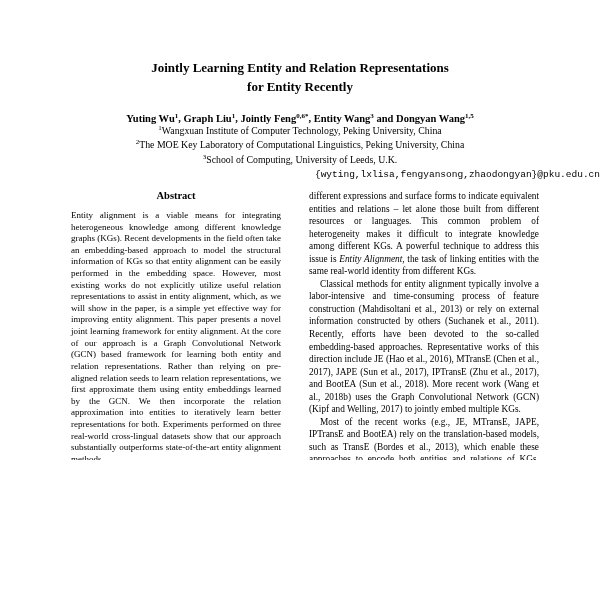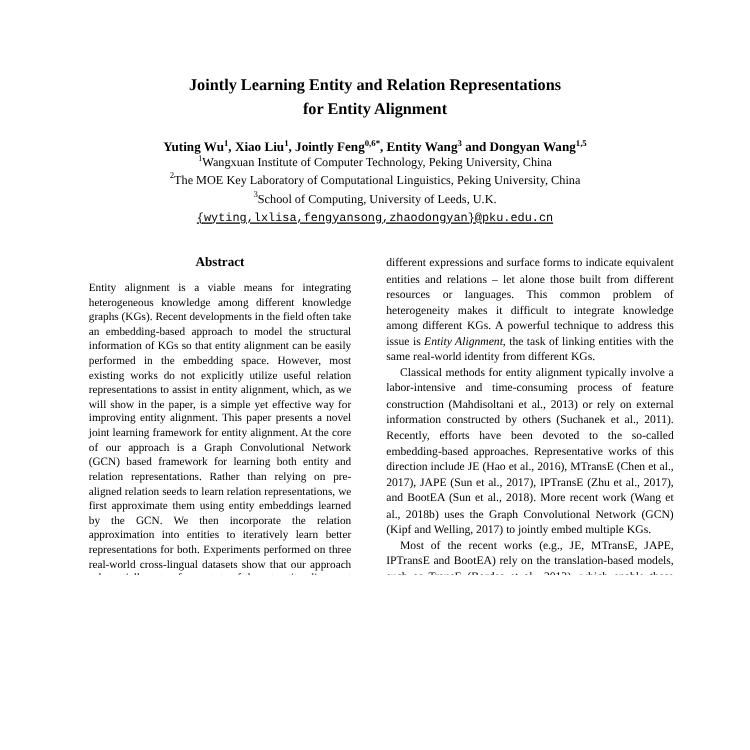--- a/index.html
+++ b/index.html
@@ -28,31 +28,30 @@
     font-weight:bold;
   }
   sup { vertical-align:super; line-height:0; font-size:7px; }
   .affils {
     margin-top:0;
     text-align:center;
     font-size:9.8px;
     line-height:1.5;
   }
   .emails {
-    text-align:center;
+    text-align:right;
     font-family:"Liberation Mono", monospace;
     font-size:9.5px;
     line-height:1.5;
-    text-decoration:underline;
   }
   .columns {
     display:flex;
     gap:18px;
     padding:0 61px;
-    margin-top:23px;
+    margin-top:8px;
   }
   .col { flex:1; text-align:justify; hyphens:auto; -webkit-hyphens:auto; }
   .abstract-head {
     text-align:center;
     font-weight:bold;
     font-size:10.5px;
     margin-bottom:9px;
   }
   .abstract-body {
     font-size:9px;
@@ -76,23 +75,23 @@
     font-size:9.3px;
     line-height:1.35;
   }
   .body-para.indent { text-indent:11px; }
 </style>
 </head>
 <body>
 
 <div class="page">
 
-  <h1 class="title"><span>Jointly Learning Entity and Relation Representations</span><br><span>for Entity Alignment</span></h1>
+  <h1 class="title"><span>Jointly Learning Entity and Relation Representations</span><br><span>for Entity Recently</span></h1>
 
-  <div class="authors"><span><span>Yuting Wu</span><sup>1</sup></span>, <span><span>Xiao Liu</span><sup>1</sup></span>, <span><span>Jointly Feng</span><sup>0,6*</sup></span>, <span><span>Entity Wang</span><sup>3</sup></span> and <span><span>Dongyan Wang</span><sup>1,5</sup></span></div>
+  <div class="authors"><span><span>Yuting Wu</span><sup>1</sup></span>, <span><span>Graph Liu</span><sup>1</sup></span>, <span><span>Jointly Feng</span><sup>0,6*</sup></span>, <span><span>Entity Wang</span><sup>3</sup></span> and <span><span>Dongyan Wang</span><sup>1,5</sup></span></div>
 
   <div class="affils">
       <div><sup>1</sup>Wangxuan Institute of Computer Technology, Peking University, China</div>
       <div><sup>2</sup>The MOE Key Laboratory of Computational Linguistics, Peking University, China</div>
       <div><sup>3</sup>School of Computing, University of Leeds, U.K.</div>
     </div>
 
   <div class="emails">
     <div>{wyting,lxlisa,fengyansong,zhaodongyan}@pku.edu.cn</div>
   </div>

